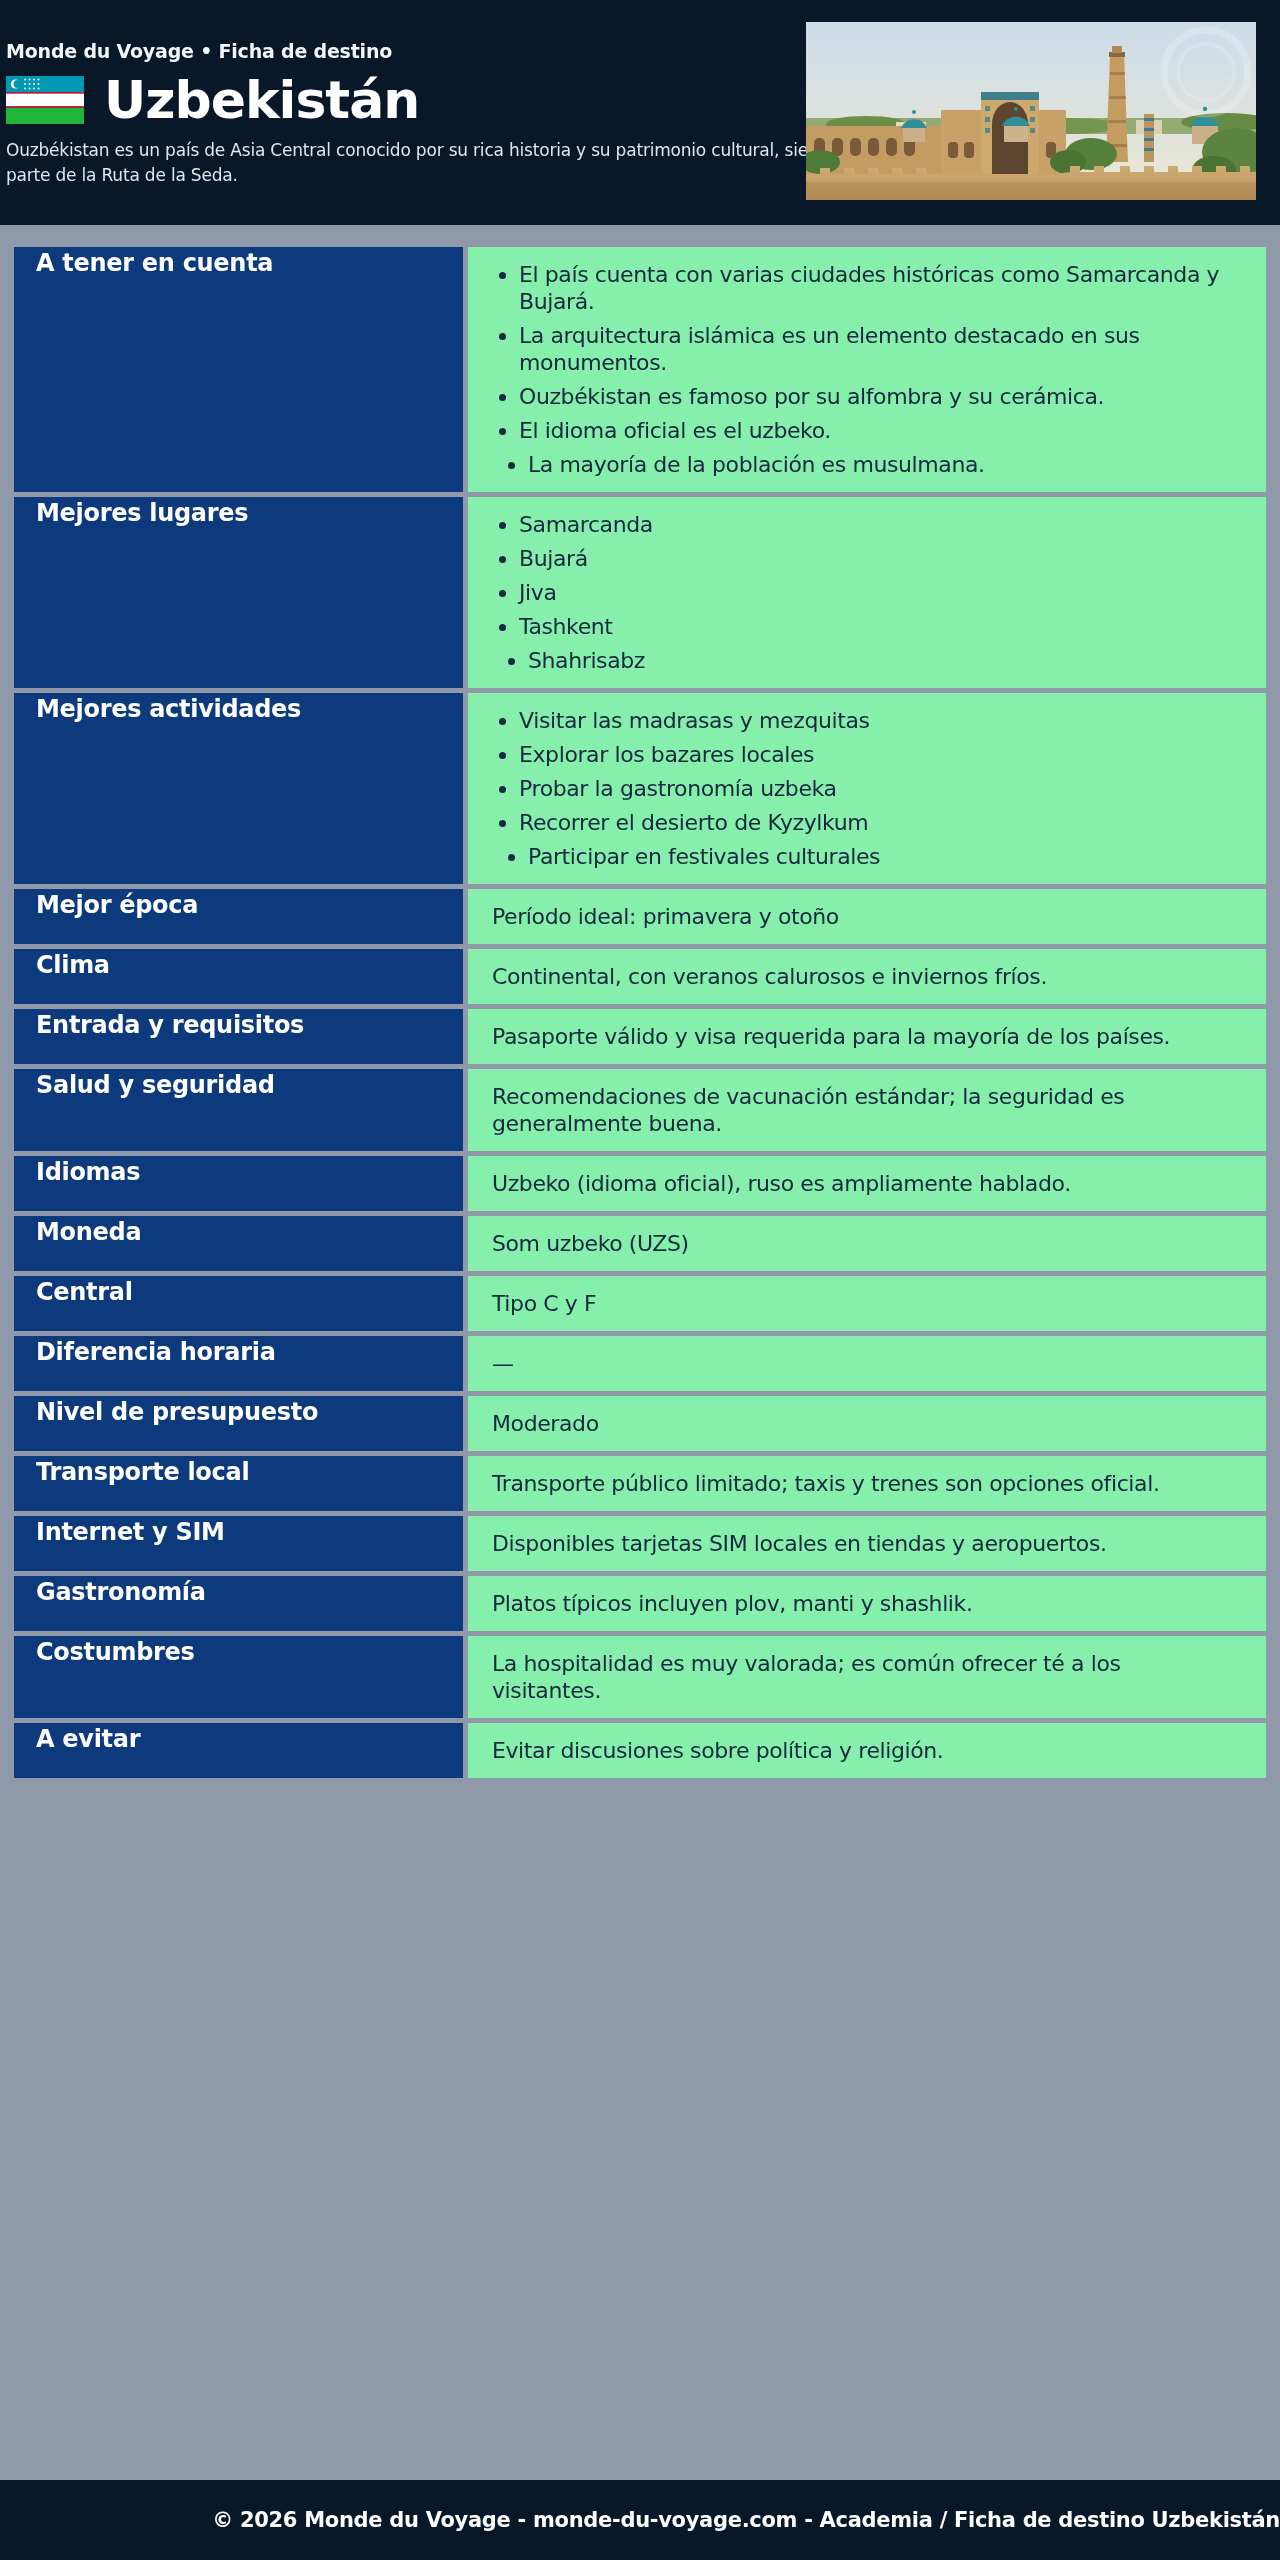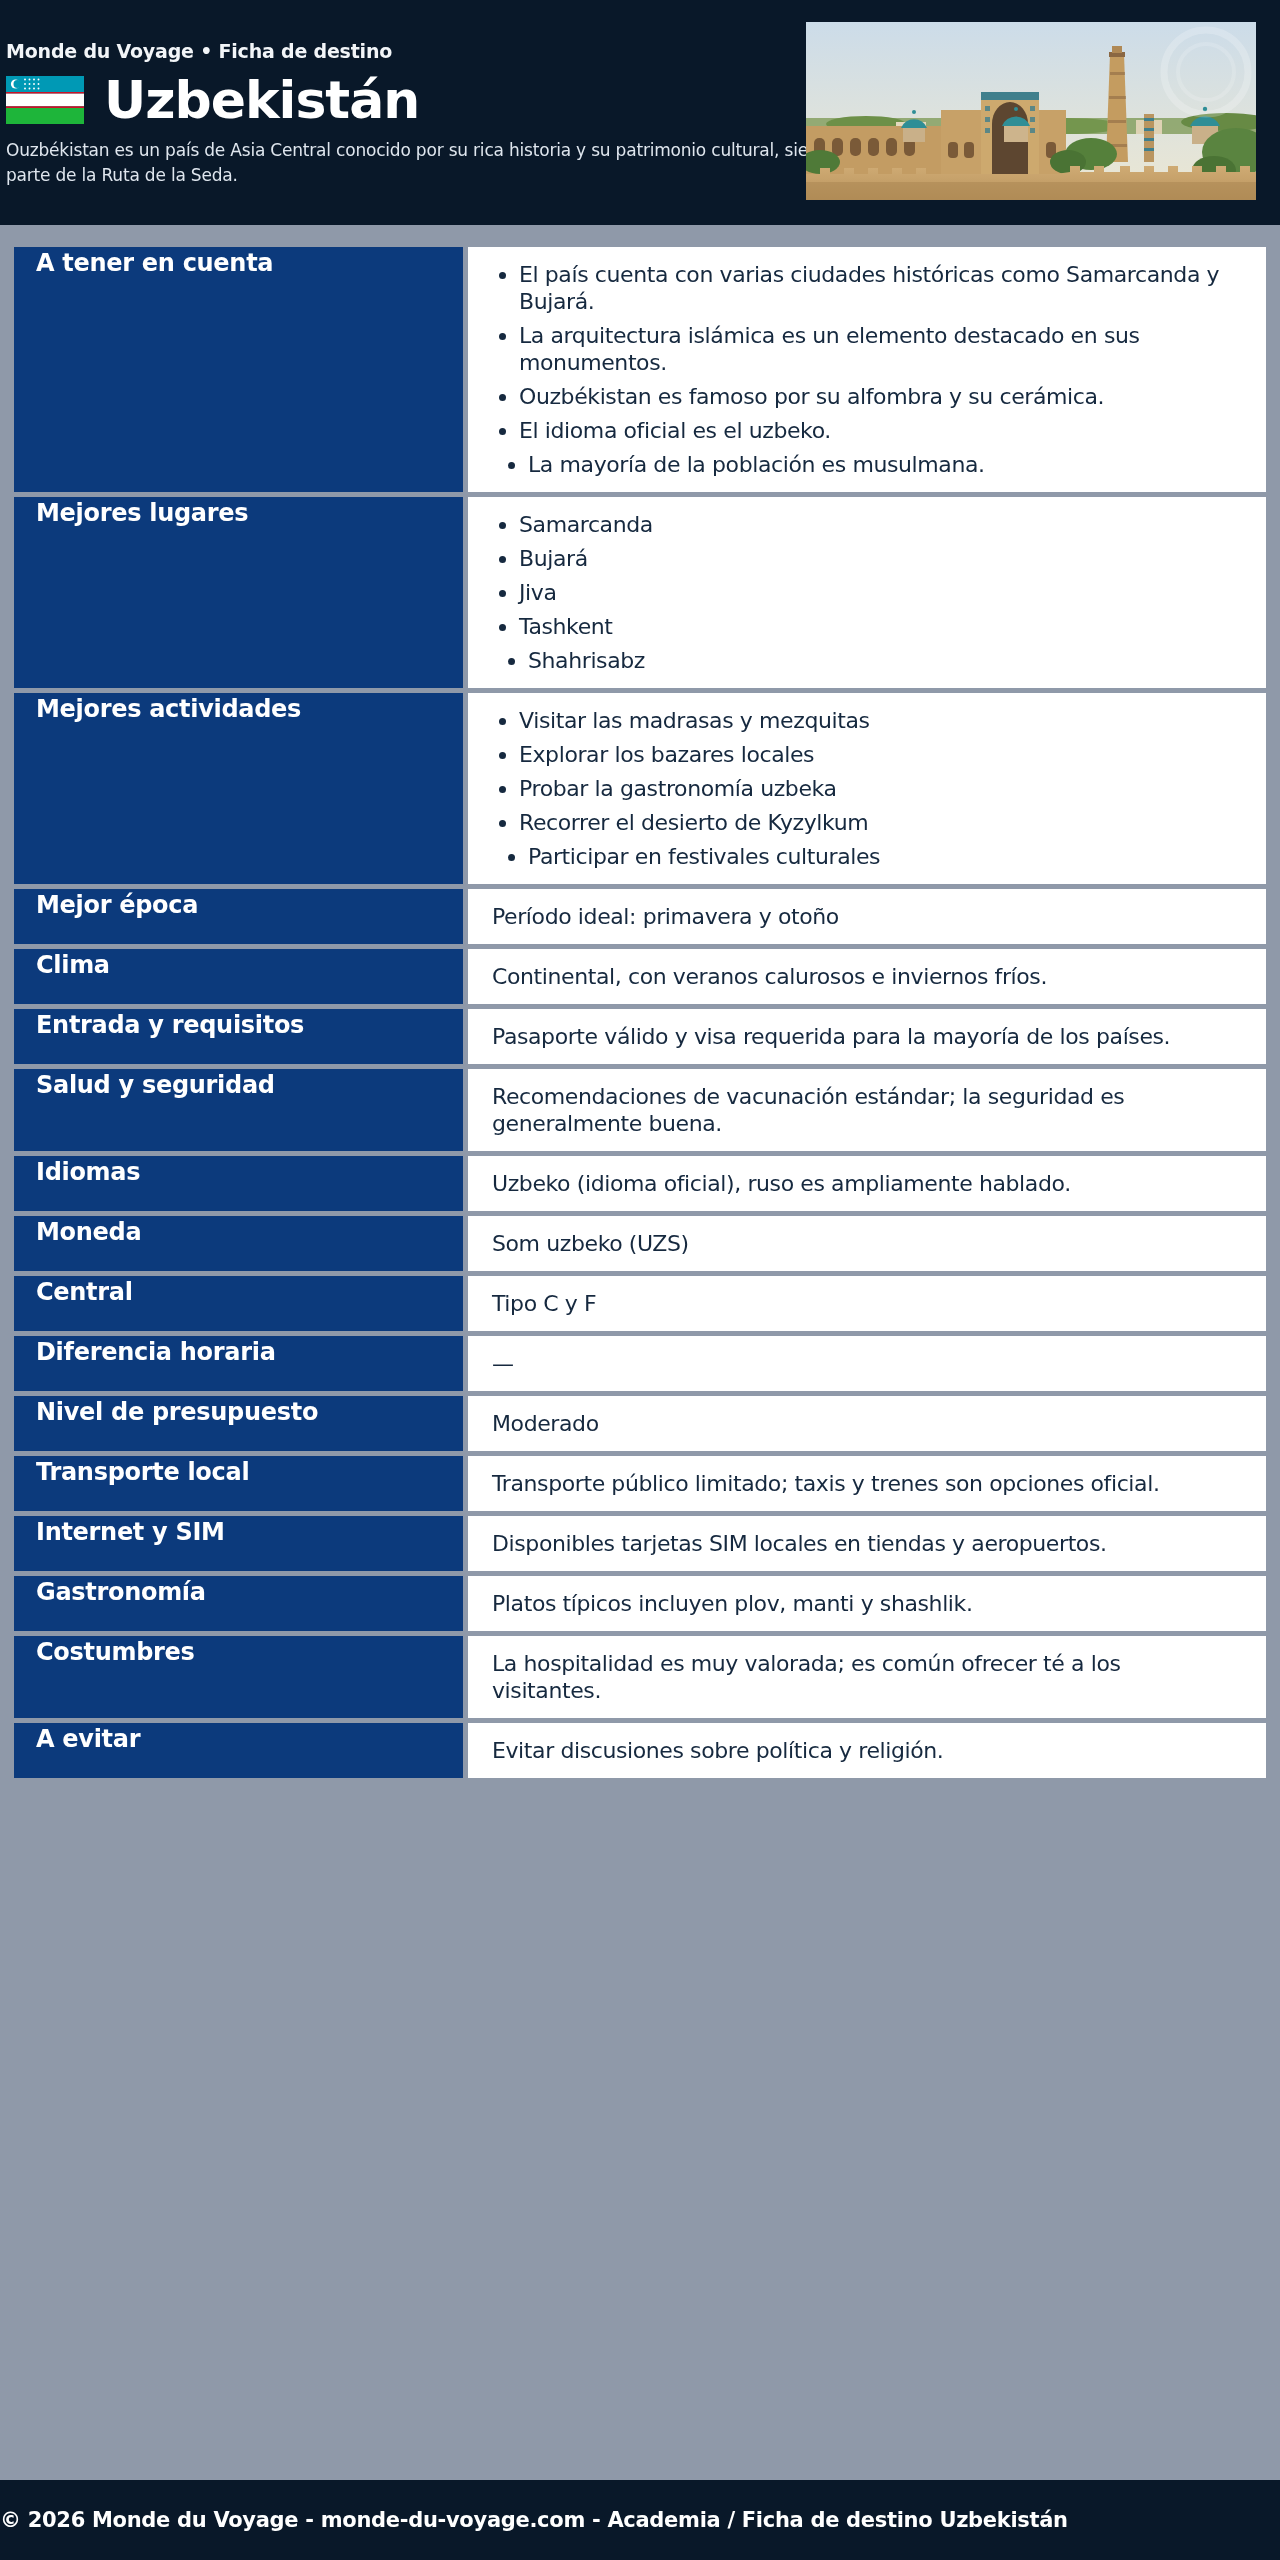--- a/index.html
+++ b/index.html
@@ -54,42 +54,42 @@
   .label-cell {
     background: #0c3a7c;
     color: #ffffff;
     font-weight: bold;
     font-size: 24px;
     letter-spacing: -0.3px;
     padding: 2px 22px;
     line-height: 29px;
   }
   .content-cell {
-    background: #ffffff;
+    background: #86efac;
     color: #16293f;
     font-size: 22px;
     line-height: 27px;
     letter-spacing: -0.4px;
     padding: 14px 24px;
   }
   .content-cell .txt { max-width: 710px; }
   ul.bullets {
     margin: 0; padding: 0 0 0 27px; max-width: 737px;
     list-style: disc;
   }
   ul.bullets li { margin: 0 0 7px 0; }
   ul.bullets li:last-child { margin-bottom: 0; margin-left: 9px; }
 
   
   .site-footer {
     flex: 0 0 auto;
     height: 80px;
     background: #091829;
     color: #ffffff;
-    display: flex; align-items: center; justify-content: flex-start;
+    display: flex; align-items: center; justify-content: flex-end;
     font-size: 21px; font-weight: bold; letter-spacing: -0.3px;
   }
 </style>
 </head>
 <body>
 
 <header class="site-header">
   <div class="brand-line">Monde du Voyage • Ficha de destino</div>
 
   <div class="flag-title-row">

